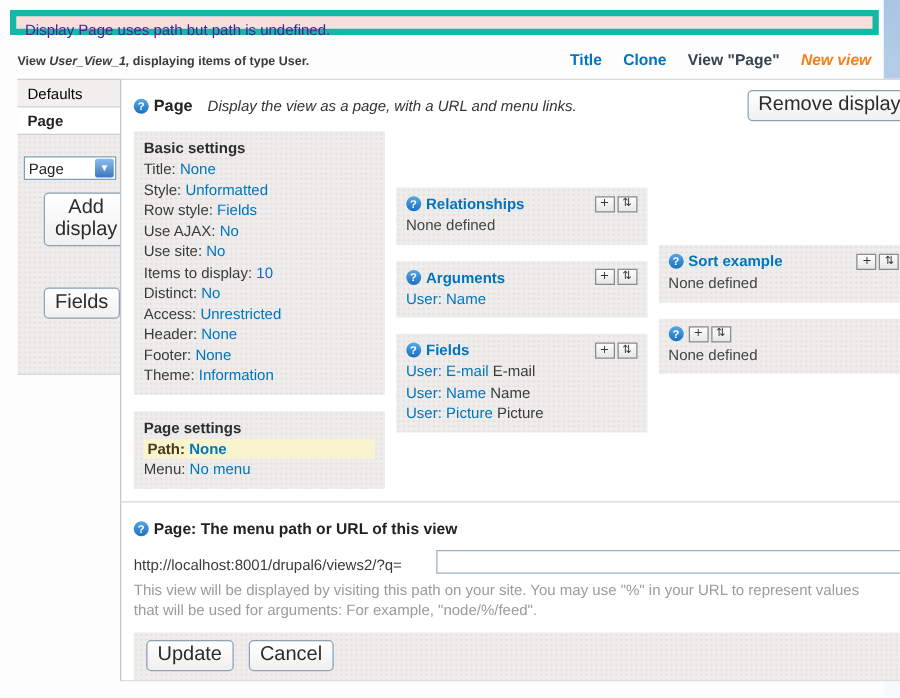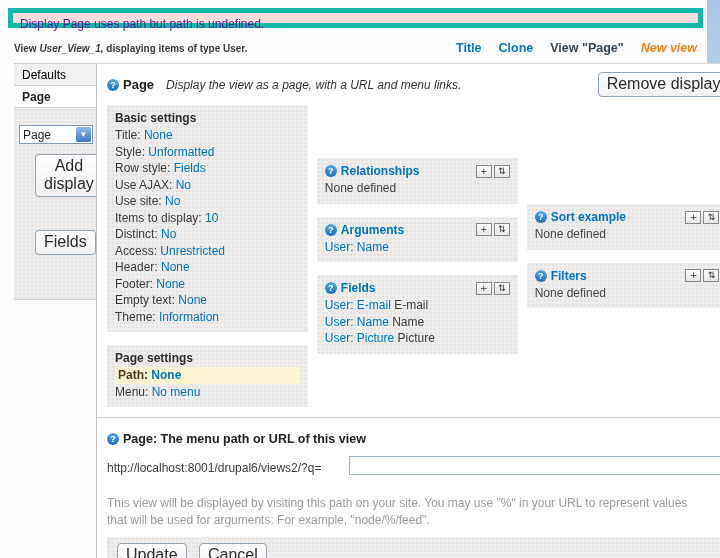--- a/index.html
+++ b/index.html
@@ -81,21 +81,21 @@
   .hl-row { background:#f9f3cf; font-weight:bold; padding-left:3px; }
   .hl-row .lbl { color:#4a3a1a; }
 
   
   .path-form { border-top:1px solid #d5d5d5; padding:14px 10px 0 10px; }
   .pf-title { display:flex; align-items:center; font-weight:bold; font-size:12.5px; color:#222; }
   .pf-row { display:flex; align-items:flex-end; margin-top:10px;gap:24px; }
   .url-prefix { color:#3b3b3b; margin-right:4px; white-space:nowrap; }
   .path-input { width:378px; height:19px; border:1px solid #9ab0c4; background:#fff;
     font-family:"Liberation Sans", sans-serif; font-size:12px; padding:1px 3px; }
-  .pf-help { color:#9b9b9b; line-height:16.5px; margin-top:20px; max-width:600px; }
+  .pf-help { color:#9b9b9b; line-height:16.5px; margin-top:5px; max-width:600px; }
   .pf-buttons { margin-top:9px; padding:6px 10px 7px 10px; }
 
 </style>
 </head>
 <body>
 
 <div class="page-edge"></div>
 
 <div class="wrap">
 
@@ -158,21 +158,20 @@
                 <div class="srow"><span class="lbl">Items to display: </span><a class="val">10</a></div>
 
                 <div class="srow"><span class="lbl">Distinct: </span><a class="val">No</a></div>
 
                 <div class="srow"><span class="lbl">Access: </span><a class="val">Unrestricted</a></div>
 
                 <div class="srow"><span class="lbl">Header: </span><a class="val">None</a></div>
 
                 <div class="srow"><span class="lbl">Footer: </span><a class="val">None</a></div>
 
-                <div class="srow"><span class="lbl">Empty text: </span><a class="val">None</a></div>
 
                 <div class="srow"><span class="lbl">Theme: </span><a class="val">Information</a></div>
               </div>
           </div>
           <div class="sbox tex">
             <div class="sbox-head">
               <span class="sbox-title-plain">Page settings</span>
             </div>
             <div class="srow hl-row"><span class="lbl">Path: </span><a class="val">None</a></div>
             <div class="srow"><span class="lbl">Menu: </span><a class="val">No menu</a></div>
@@ -233,21 +232,20 @@
                 <span class="mini-btn">+</span>
                 <span class="mini-btn">⇅</span>
               </span>
             </div>
             <div class="empty-txt">None defined</div>
           </div>
 
           <div class="sbox tex">
             <div class="sbox-head">
               <span class="help-ic">?</span>
-              <a class="sbox-title-link">Filters</a>
               <span class="mini-btns">
                 <span class="mini-btn">+</span>
                 <span class="mini-btn">⇅</span>
               </span>
             </div>
             <div class="empty-txt">None defined</div>
           </div>
         </div>
 
       </div>

